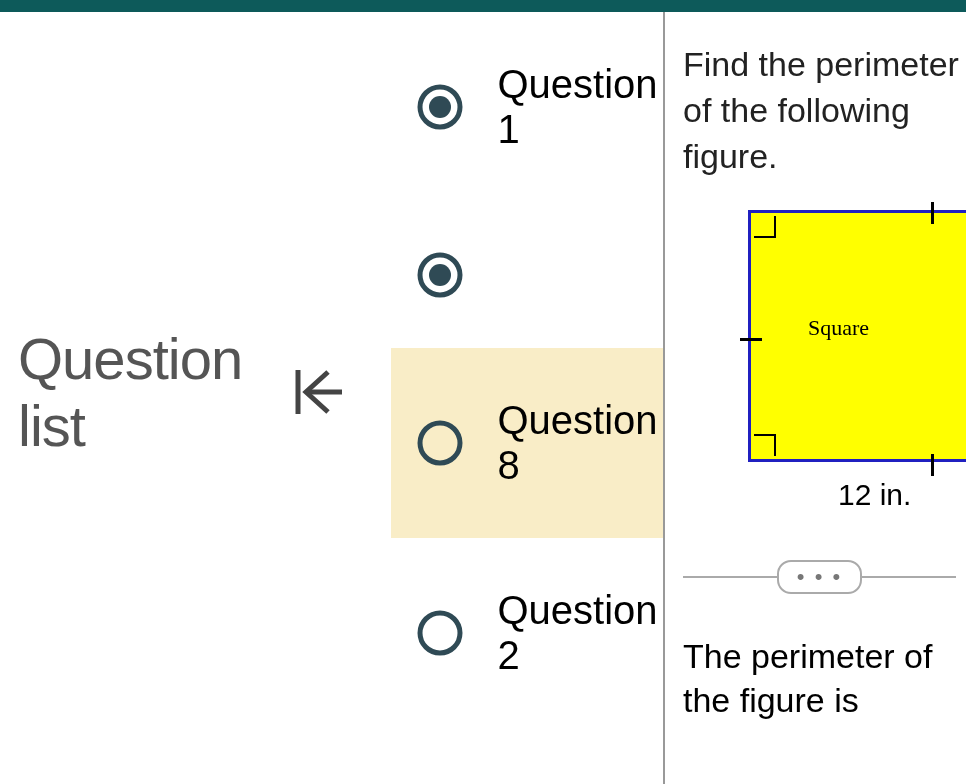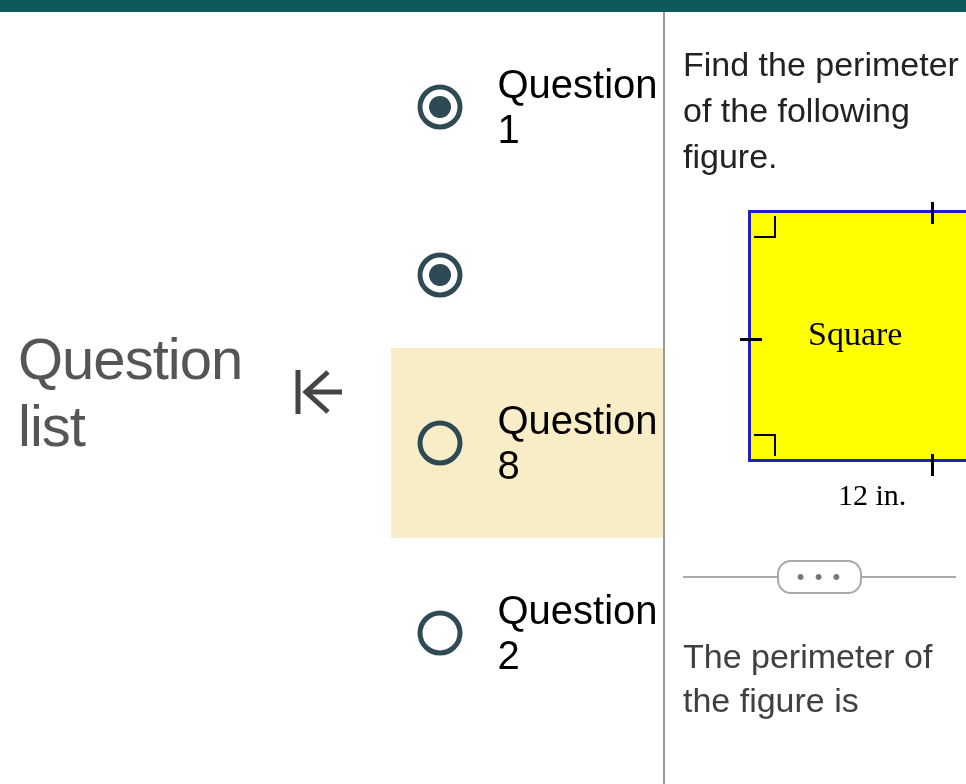--- a/index.html
+++ b/index.html
@@ -128,28 +128,28 @@
     width: 22px;
     height: 22px;
     border-right: 2px solid #000;
     border-top: 2px solid #000;
   }
   .shape-label {
     position: absolute;
     left: 125px;
     top: 105px;
     font-family: "Times New Roman", serif;
-    font-size: 34px;
+    font-size: 22px;
     color: #000;
   }
   .dim-label {
     position: absolute;
     left: 155px;
     top: 268px;
-    font-family: Liberation Serif, serif;
+    font-family: Liberation Sans, sans-serif;
     font-size: 30px;
     color: #000;
   }
   .divider-row {
     display: flex;
     align-items: center;
     margin: 30px 0 40px 0;
     padding-right: 10px;
   }
   .divider-line {
@@ -163,21 +163,21 @@
     padding: 2px 18px;
     margin: 0 0px;
     color: #777;
     font-size: 22px;
     letter-spacing: 2px;
     background: #fff;
     cursor: pointer;
   }
   .answer-text {
     font-size: 34px;
-    color: #404040;
+    color: #000000;
     line-height: 1.3;
   }
 </style>
 </head>
 <body>
 
 <div class="top-bar"></div>
 
 <div class="content">
 

